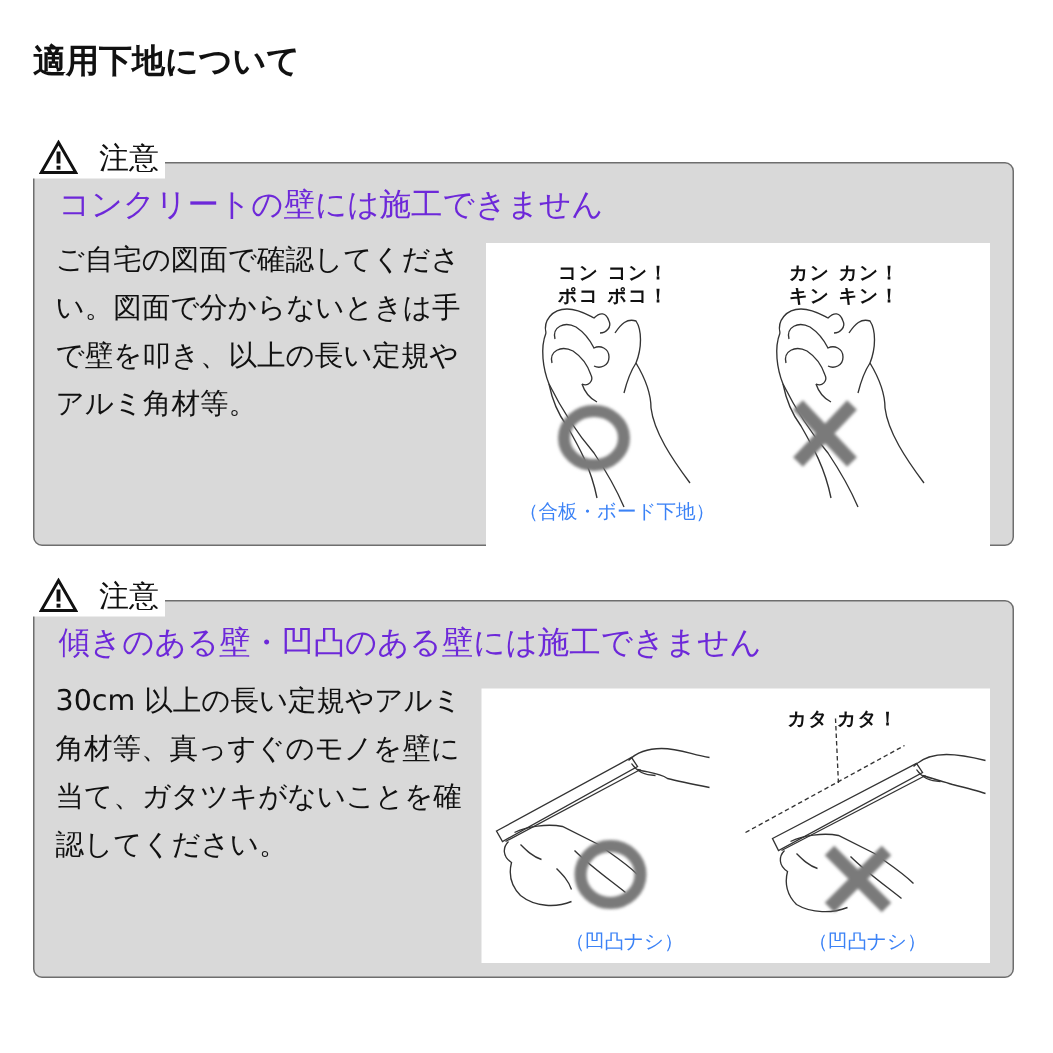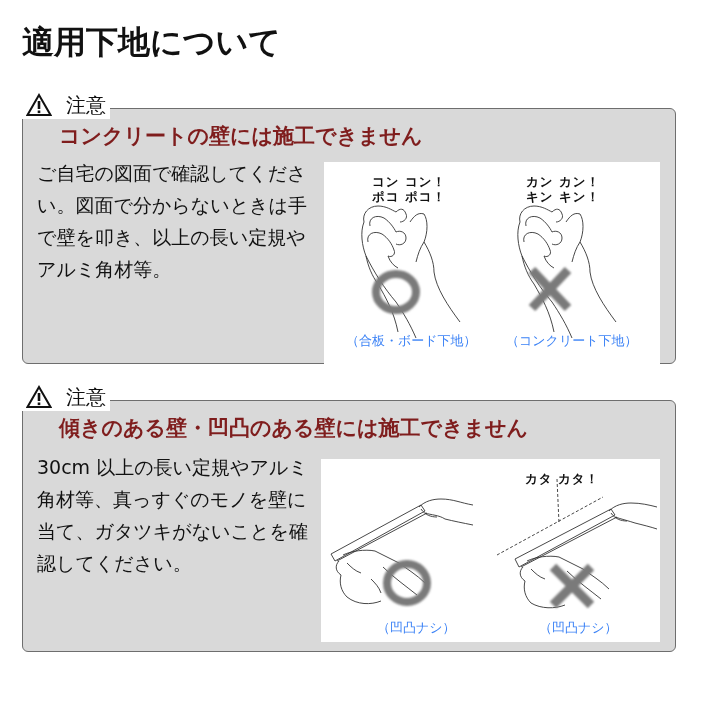--- a/index.html
+++ b/index.html
@@ -1,21 +1,21 @@
 <!DOCTYPE html>
 <html><head>
 <meta charset="utf-8">
 <style>
   * { box-sizing: border-box; margin: 0; padding: 0; }
   html, body { width: 702px; height: 702px; background: #ffffff; overflow: hidden; }
   body { position: relative; font-family: "DejaVu Sans", "Liberation Sans", sans-serif; color: #111; }
 
   .page-title {
     position: absolute; left: 22px; top: 22px;
-    font-size: 32px; font-weight: bold; letter-spacing: 0px; color: #111;
+    font-size: 22px; font-weight: bold; letter-spacing: 0px; color: #111;
     line-height: 40px;
   }
 
   .notice-box {
     position: absolute; left: 22px; width: 654px;
     background: #d9d9d9;
     border: 1.5px solid #6e6e6e;
     border-radius: 6px;
   }
   .notice-box.b1 { top: 108px; height: 256px; }
@@ -28,23 +28,22 @@
     display: flex; align-items: center; gap: 12px;
     font-size: 20px; color: #111; line-height: 28px;
   }
   .caution-label.l1 { top: 91px; }
   .caution-label.l2 { top: 383px; }
   .caution-label .warn-icon { width: 26px; height: 24px; display: inline-block; }
   .caution-label .lbl-text { margin-left: 2px; }
 
   .box-heading {
     position: absolute; left: 16px; top: 12px;
-    font-size: 21px; font-weight: bold; color: #7f1d1d; white-space: nowrap;
+    font-size: 21px; font-weight: normal; color: #6d28d9; white-space: nowrap;
     line-height: 30px;
-    margin-left: 20px;
   }
 
   .box-body {
     position: absolute; left: 14px;
     font-size: 19px; line-height: 32px; color: #111;
     width: 276px;
   }
   .b1 .box-body { top: 48px; }
   .b2 .box-body { top: 50px; width: 282px; }
 
@@ -108,21 +107,20 @@
       </g>
 
       <g stroke="#7a7a7a" stroke-width="9" stroke-linecap="butt" filter="url(#blur1)">
         <line x1="208" y1="108" x2="244" y2="146"></line>
         <line x1="244" y1="108" x2="208" y2="146"></line>
       </g>
     </svg>
     <div class="onomat" style="left:48px; top:12px;"><span>コン コン！</span><br><span>ポコ ポコ！</span></div>
     <div class="onomat" style="left:202px; top:12px;"><span>カン カン！</span><br><span>キン キン！</span></div>
     <div class="cap" style="left:22px; top:170px;">（合板・ボード下地）</div>
-    <div class="cap" style="left:182px; top:170px;">（コンクリート下地）</div>
   </div>
 </section>
 <div class="caution-label l1">
   <svg class="warn-icon" viewBox="0 0 26 24">
     <path d="M13 2 L24.5 22 L1.5 22 Z" fill="none" stroke="#111" stroke-width="2" stroke-linejoin="miter"></path>
     <rect x="11.7" y="8" width="2.6" height="8" fill="#111"></rect>
     <rect x="11.7" y="17.5" width="2.6" height="2.6" fill="#111"></rect>
   </svg>
   <span class="lbl-text">注意</span>
 </div>

